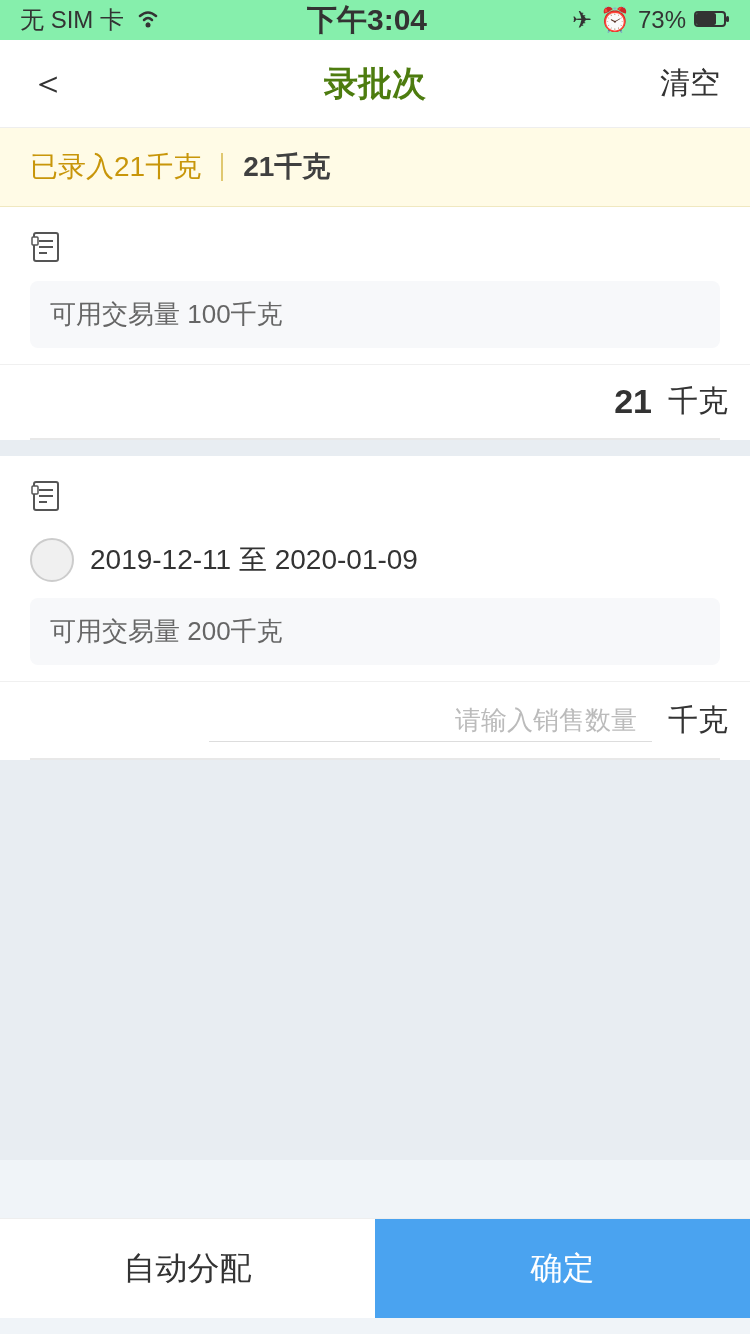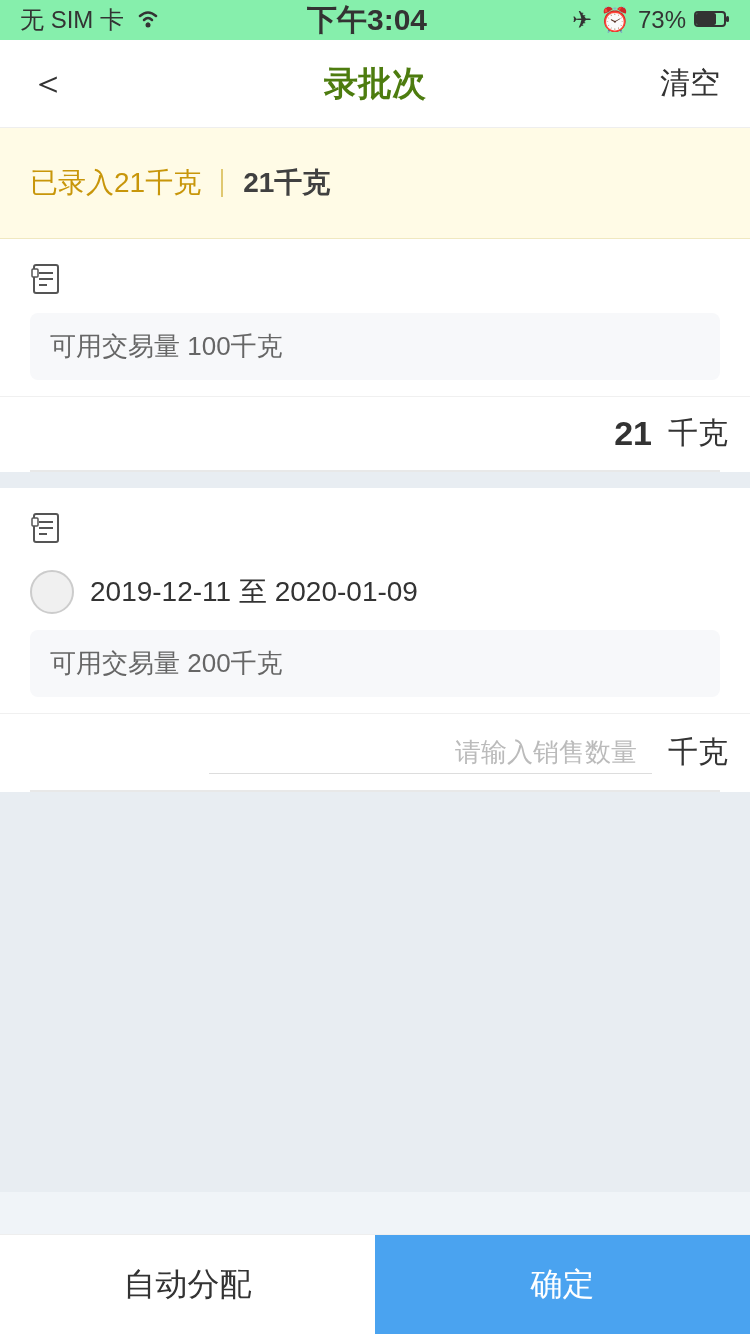--- a/index.html
+++ b/index.html
@@ -53,21 +53,21 @@
     }
     .nav-clear {
       font-size: 30px;
       color: #333;
       cursor: pointer;
     }
 
     
     .summary-bar {
       background: #fffbe6;
-      padding: 36px 30px;
+      padding: 20px 30px;
       display: flex;
       align-items: center;
       gap: 20px;
       border-bottom: 1px solid #f0e8c0;
     }
     .summary-text {
       font-size: 28px;
       color: #c8960a;
     }
     .summary-divider {
@@ -195,21 +195,21 @@
     
     .footer-spacer {
       flex: 1;
       background: #e8edf2;
       min-height: 400px;
     }
 
     
     .bottom-bar {
       position: fixed;
-      bottom: 0;
+      bottom: 16px;
       width: 750px;
       height: 100px;
       display: flex;
       background: #fff;
       border-top: 1px solid #eee;
     }
     .btn-auto {
       flex: 1;
       height: 100%;
       background: #fff;

